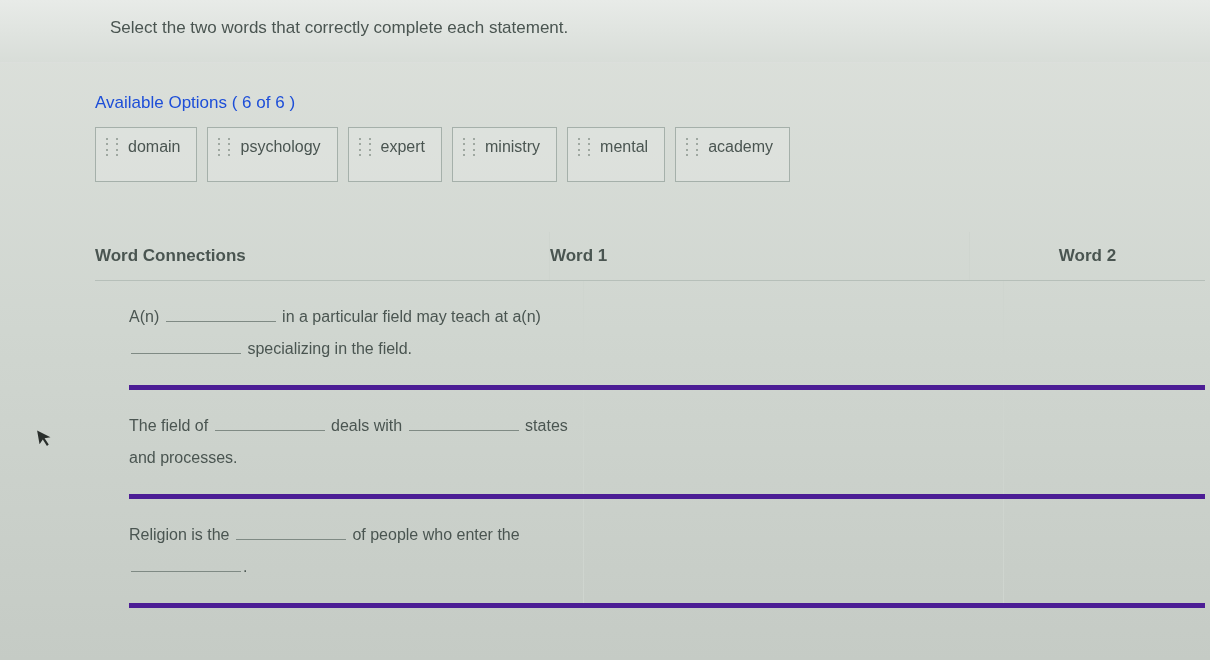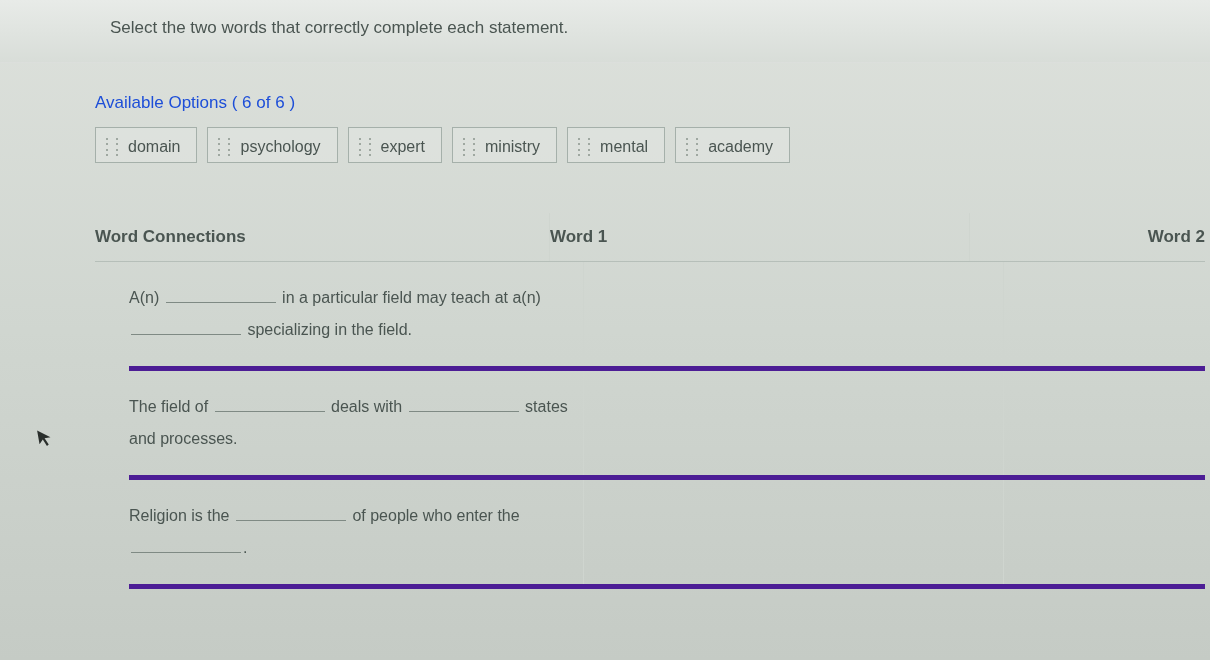--- a/index.html
+++ b/index.html
@@ -31,21 +31,21 @@
       display: flex;
       gap: 10px;
       margin-bottom: 50px;
     }
     .option-chip {
       display: flex;
       align-items: center;
       gap: 10px;
       border: 1px solid #a5b0aa;
       background: rgba(255,255,255,0.15);
-      padding: 10px 16px 6px 10px;
+      padding: 10px 16px 25px 10px;
       font-size: 16px;
       color: #4a5551;
       cursor: grab;
     }
     .drag-handle {
       width: 12px;
       height: 18px;
       display: flex;
       flex-direction: column;
       justify-content: space-between;
@@ -82,21 +82,21 @@
       padding: 14px 0;
       text-align: left;
       font-size: 17px;
       font-weight: 600;
       color: #4a5551;
       border-right: 1px solid #cfd5cf;
     }
     .col-word2 {
       flex: 1;
       padding: 14px 0;
-      text-align: right;
+      text-align: center;
       font-size: 17px;
       font-weight: 600;
       color: #4a5551;
     }
     .table-row {
       display: flex;
       border-bottom: 5px solid #4c1d95;
       margin-left: 34px;
     }
     .cell-conn {

